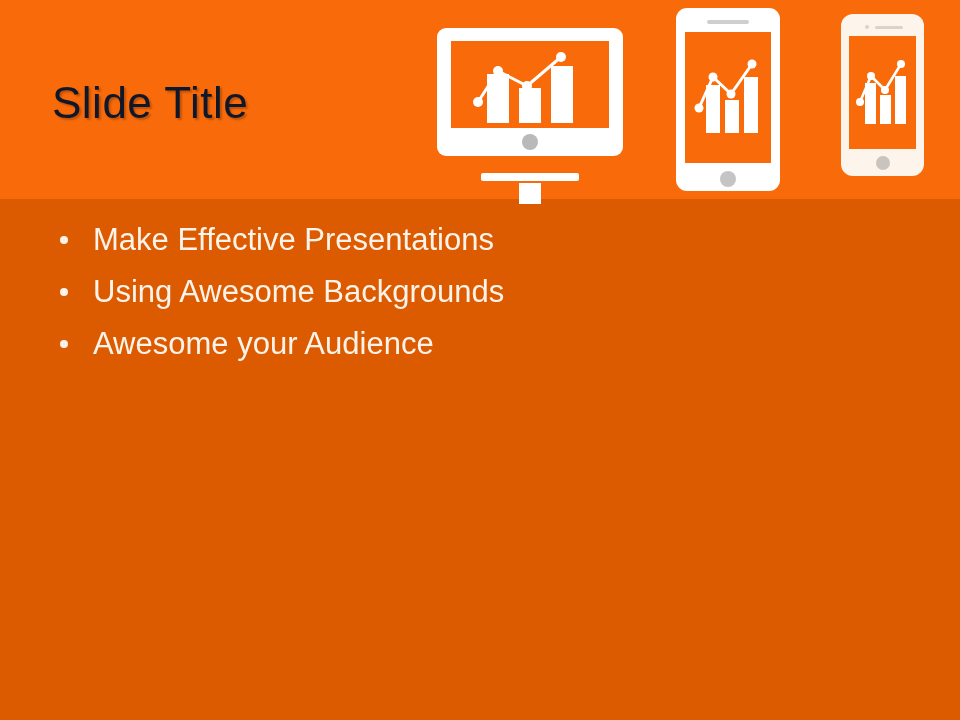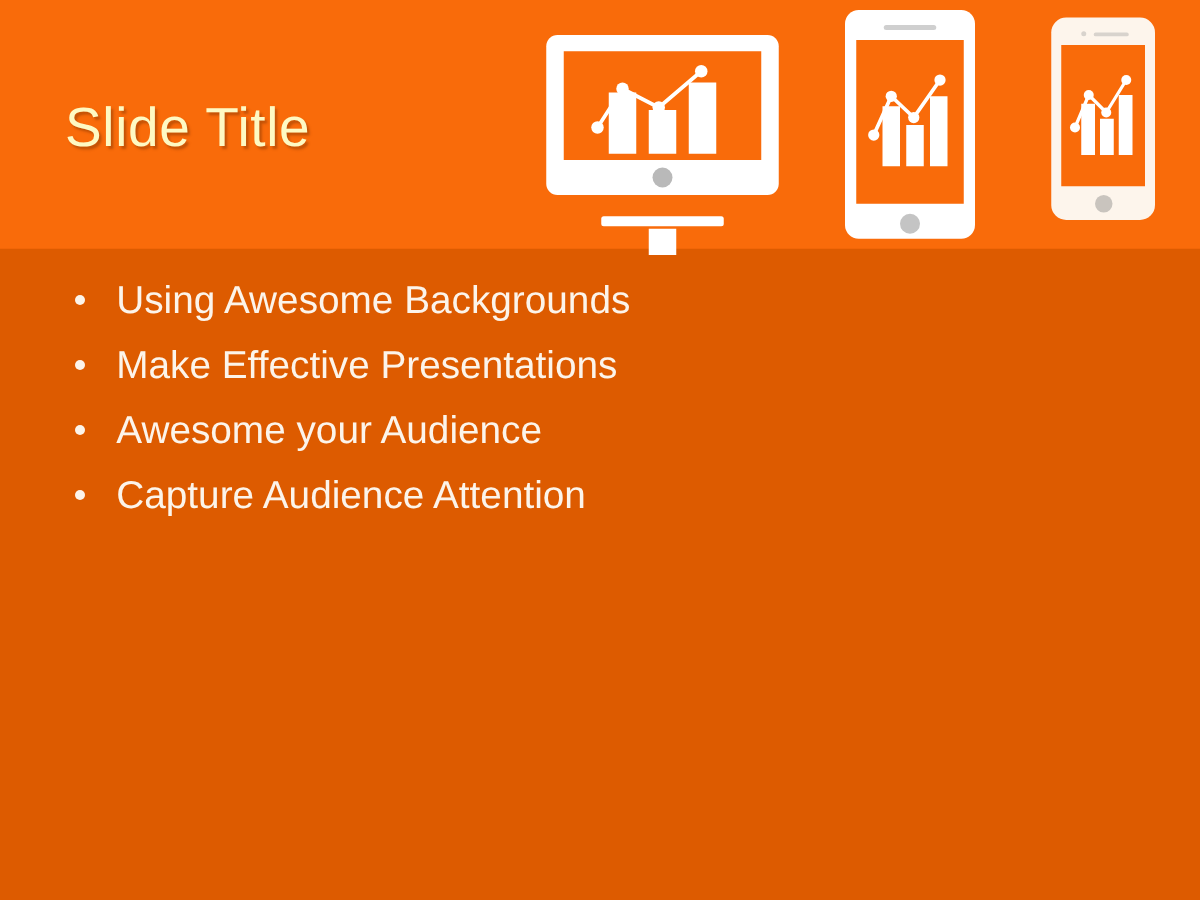--- a/index.html
+++ b/index.html
@@ -30,21 +30,21 @@
     background: #F96B0A;
   }
 
   .slide-title {
     position: absolute;
     left: 52px;
     top: 77px;
     font-size: 44px;
     line-height: 52px;
     font-weight: 400;
-    color: #fef9c3;
+    color: #0f172a;
     letter-spacing: 0.5px;
     text-shadow: 2px 2px 2px rgba(90, 35, 0, 0.35);
     white-space: nowrap;
   }
 
   
   .devices {
     position: absolute;
     left: 0;
     top: 0;
@@ -286,29 +286,25 @@
         </svg>
       </div>
       <div class="phone-home"></div>
     </div>
 
   </div>
 
   <ul class="bullet-list">
     <li class="bullet-item">
       <span class="bullet-marker"></span>
-      <span>Using Awesome Backgrounds</span>
+      <span>Make Effective Presentations</span>
     </li>
     <li class="bullet-item">
       <span class="bullet-marker"></span>
-      <span>Make Effective Presentations</span>
+      <span>Using Awesome Backgrounds</span>
     </li>
     <li class="bullet-item">
       <span class="bullet-marker"></span>
       <span>Awesome your Audience</span>
     </li>
-    <li class="bullet-item">
-      <span class="bullet-marker"></span>
-      <span>Capture Audience Attention</span>
-    </li>
   </ul>
 
 </div>
 
 </body></html>

